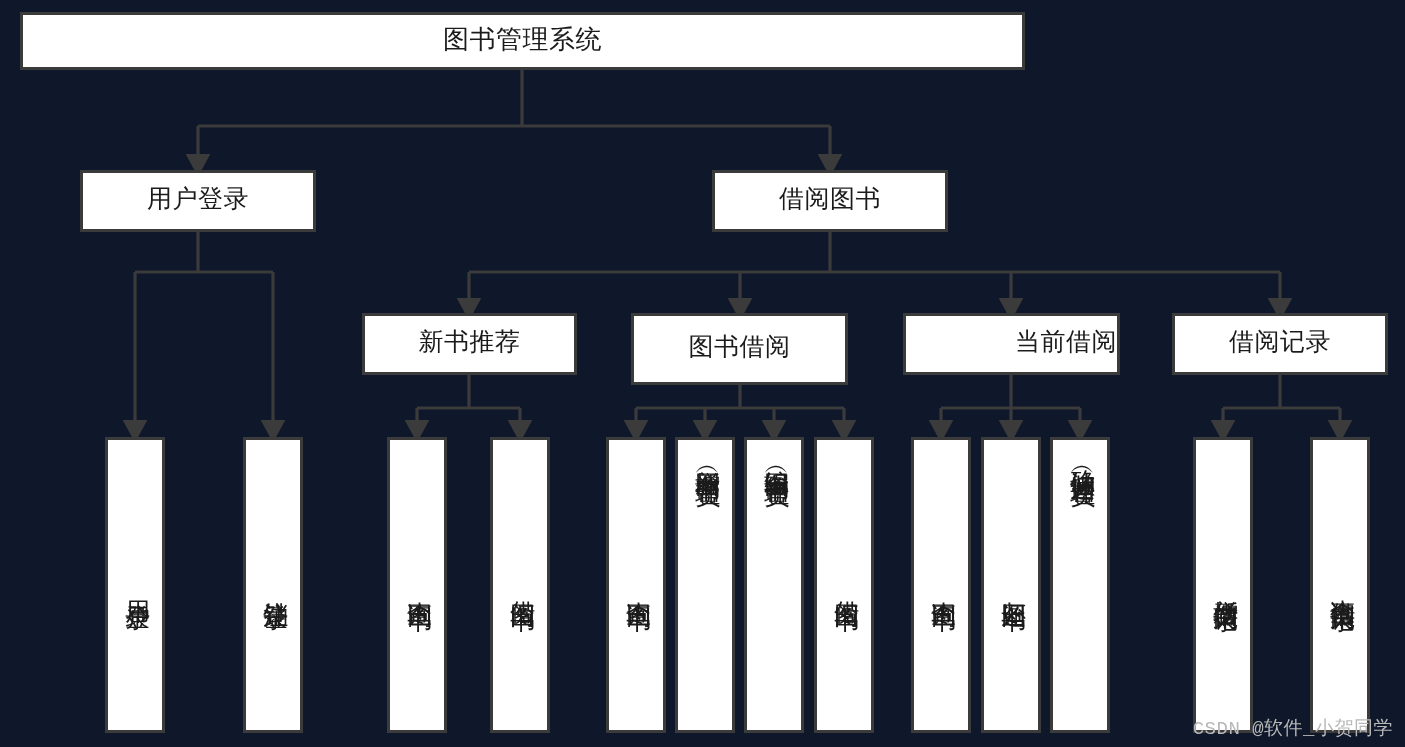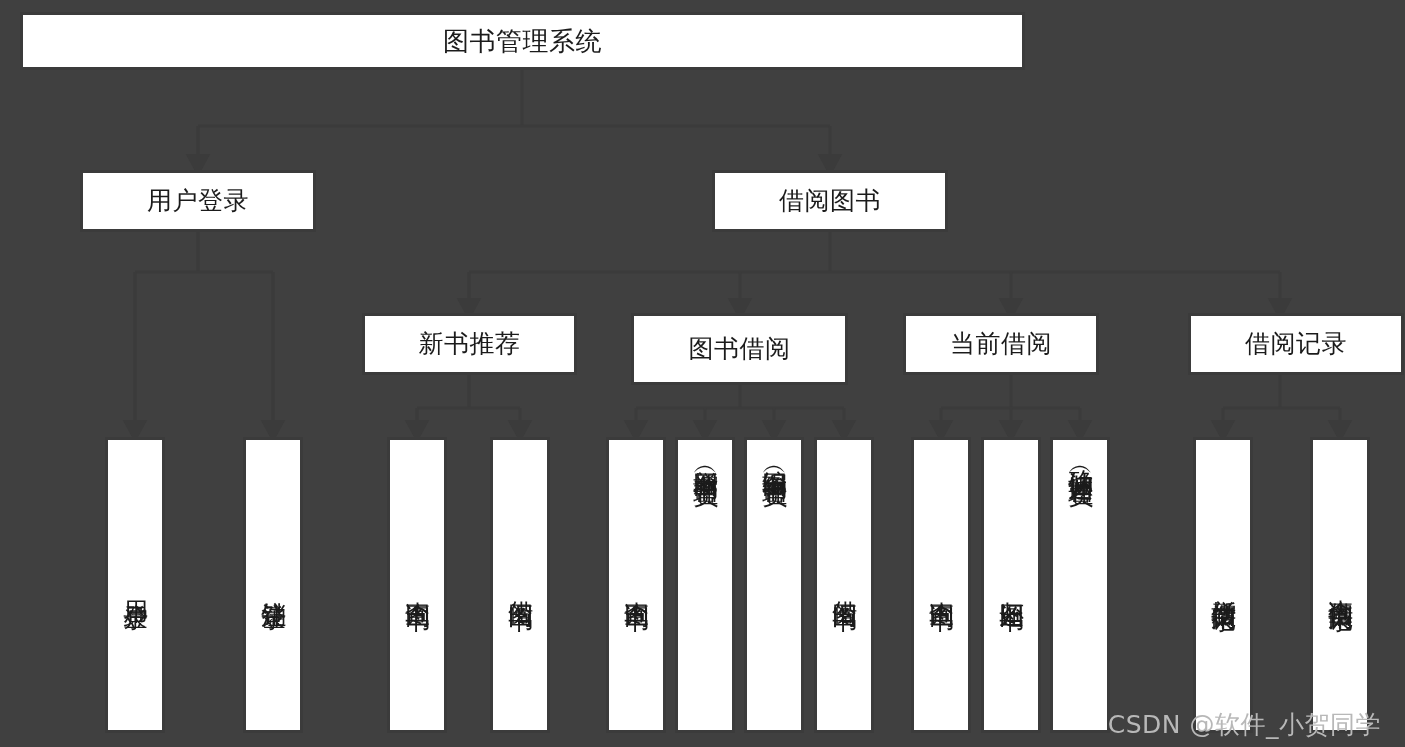--- a/index.html
+++ b/index.html
@@ -8,22 +8,23 @@
     padding: 0;
     background: #ffffff;
   }
   body {
     font-family: "DejaVu Sans", "Liberation Sans", sans-serif;
   }
   #diagram-root {
     position: relative;
     width: 1405px;
     height: 747px;
-    background: #404040;
+    background: #0f172a;
     overflow: hidden;
+    font-family: Liberation Mono, monospace;
   }
   #edges-layer {
     position: absolute;
     left: 0;
     top: 0;
     width: 1405px;
     height: 747px;
     pointer-events: none;
   }
   .node {
@@ -64,23 +65,23 @@
     letter-spacing: 2px;
     white-space: nowrap;
     max-height: 278px;
   }
   .node.vert.centered {
     align-items: center;
     padding-top: 0;
   }
   #watermark {
     position: absolute;
-    right: 24px;
+    right: 12px;
     bottom: 6px;
-    font-size: 25px;
+    font-size: 19px;
     color: #b8b8b8;
     white-space: nowrap;
     letter-spacing: 0.5px;
     user-select: none;
   }
 </style>
 </head>
 <body>
 
 <div id="diagram-root">
@@ -145,24 +146,24 @@
   <div class="node horiz" style="left:712px; top:170px; width:236px; height:62px;">
     <span class="label">借阅图书</span>
   </div>
 
   <div class="node horiz" style="left:362px; top:313px; width:215px; height:62px;">
     <span class="label">新书推荐</span>
   </div>
   <div class="node horiz" style="left:631px; top:313px; width:217px; height:72px;">
     <span class="label">图书借阅</span>
   </div>
-  <div class="node horiz" style="left:903px; top:313px; width:196px; height:62px;">
+  <div class="node horiz" style="left:903px; top:313px; width:217px; height:62px;justify-content:flex-end;">
     <span class="label">当前借阅</span>
   </div>
-  <div class="node horiz" style="left:1172px; top:313px; width:216px; height:62px;margin-left:16px;">
+  <div class="node horiz" style="left:1172px; top:313px; width:216px; height:62px;">
     <span class="label">借阅记录</span>
   </div>
 
   <div class="node vert centered" style="left:105px; top:437px; width:60px; height:296px;">
     <span class="label">用户登录</span>
   </div>
   <div class="node vert centered" style="left:243px; top:437px; width:60px; height:296px;">
     <span class="label">注销登录</span>
   </div>
 

